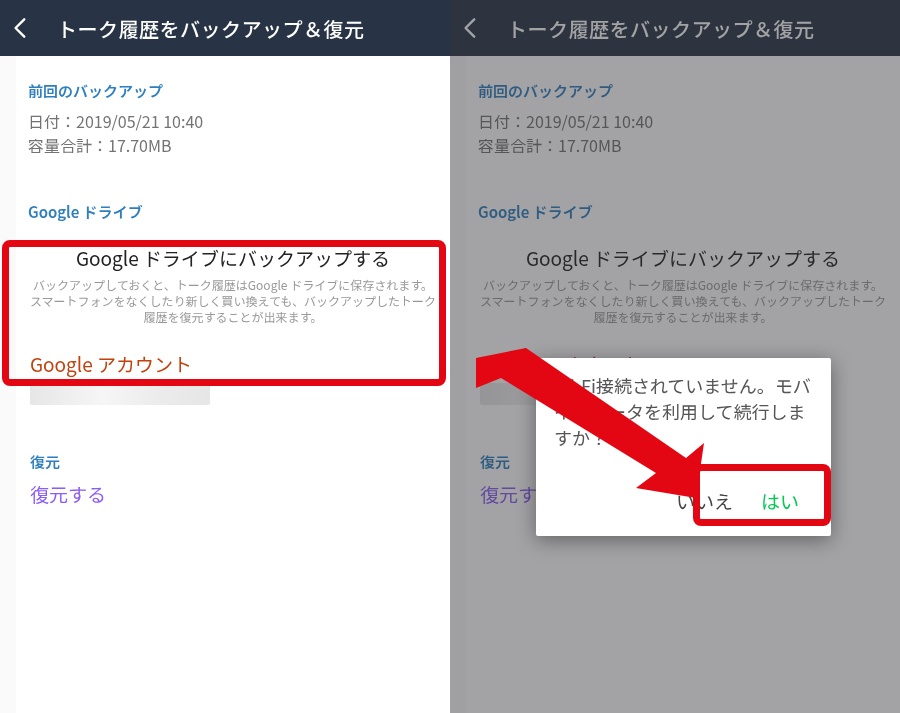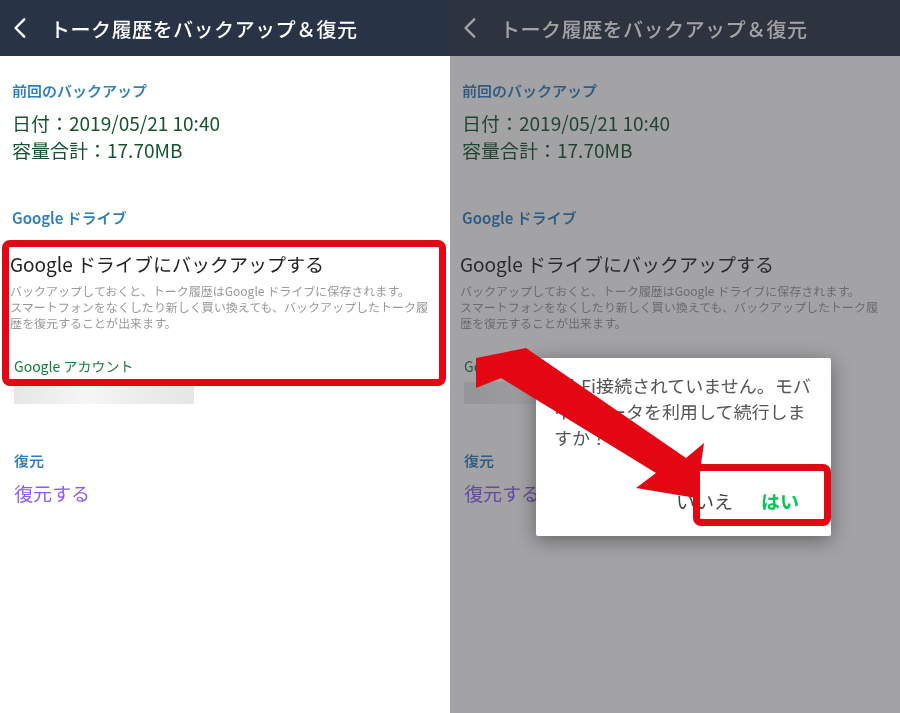--- a/index.html
+++ b/index.html
@@ -14,53 +14,55 @@
     width: 450px; height: 713px;
     position: relative;
     background: #fafafa;
     display: flex; flex-direction: column;
   }
   .header {
     height: 56px;
     background: #283445;
     display: flex; align-items: center;
     padding: 0 8px;
-    gap: 16px;
+    gap: 23px;
     color: #fff;
   }
   .header .title {
     font-size: 20px;
     font-weight: 500;
     letter-spacing: 0.5px;
   }
   .content {
     flex: 1;
     background: #fff;
     overflow: hidden;
+    margin-left: 16px;
   }
   .section { padding: 14px 12px 6px 12px; }
   .sec-label {
     color: #2e7fbf;
     font-size: 15px;
     font-weight: 600;
     margin-top: 10px;
     margin-bottom: 8px;
   }
-  .line { font-size: 19px; color: #14532d; }
+  .line { font-size: 16px; color: #737373; }
   .backup-block {
     padding: 8px 10px 10px 10px;
+    text-align: center;
   }
   .backup-title {
     font-size: 19px; color: #222; margin-bottom: 6px;
   }
   .backup-desc {
     font-size: 12px; color: #999; line-height: 1.35;
   }
   .account-block { padding: 14px 14px 4px 14px; }
-  .account-title { font-size: 14px; color: #15803d; margin-bottom: 6px; }
+  .account-title { font-size: 19px; color: #c2410c; margin-bottom: 6px; }
   .account-blur {
     width: 180px; height: 22px;
     background: linear-gradient(90deg, #e6e6e6 0%, #f6f6f6 40%, #ececec 70%, #e6e6e6 100%);
     border-radius: 2px;
     filter: blur(0.5px);
   }
   .restore-block { padding: 14px 14px; margin-top: 28px; }
   .restore-title { font-size: 19px; color: #8b5cf6; }
 
   .red-box {
@@ -89,21 +91,21 @@
   .dialog-msg {
     font-size: 18px; color: #555; line-height: 1.45;
     flex: 1;
   }
   .dialog-btns {
     display: flex; justify-content: flex-end;
     padding-bottom: 8px;
   }
   .dbtn { font-size: 19px; padding: 6px 14px; }
   .dbtn.no { color: #444; }
-  .dbtn.yes { color: #06c755; font-weight: 700; }
+  .dbtn.yes { color: #06c755; font-weight: 400; }
   .box2 { left: 243px; top: 464px; width: 138px; height: 62px; }
 
   
   .arrow {
     position: absolute;
     left: 6px; top: 348px;
     width: 250px; height: 150px;
     pointer-events: none;
   }
 

